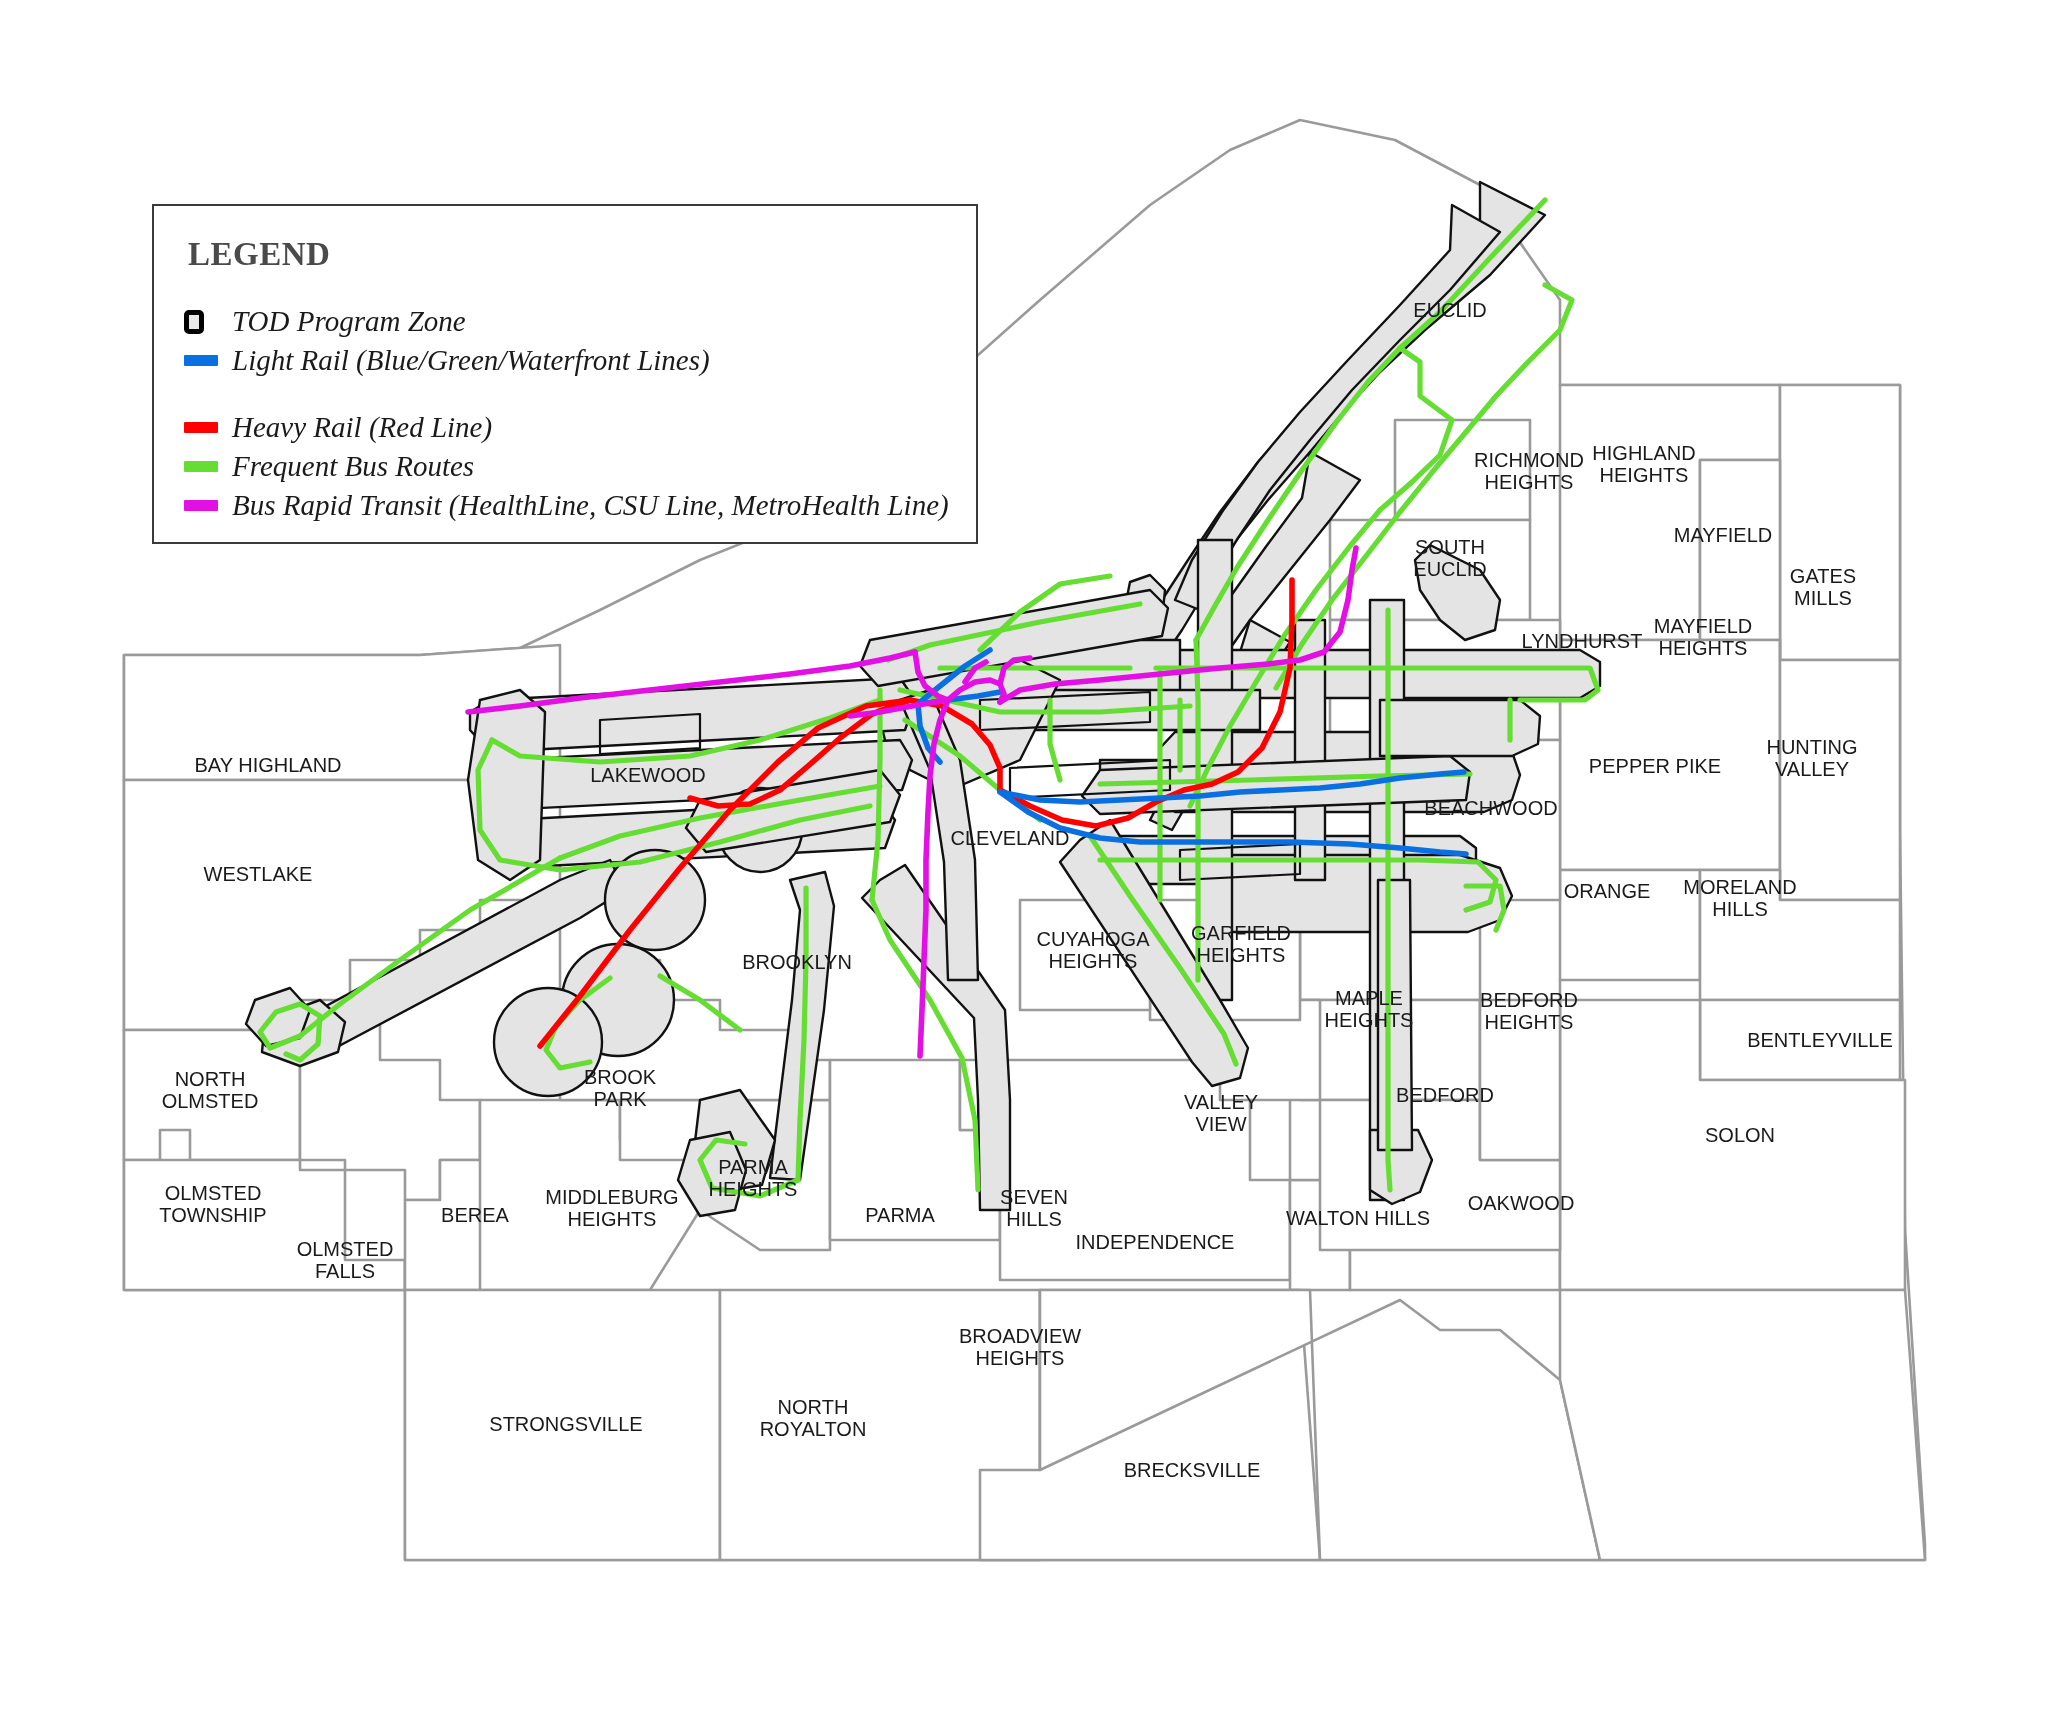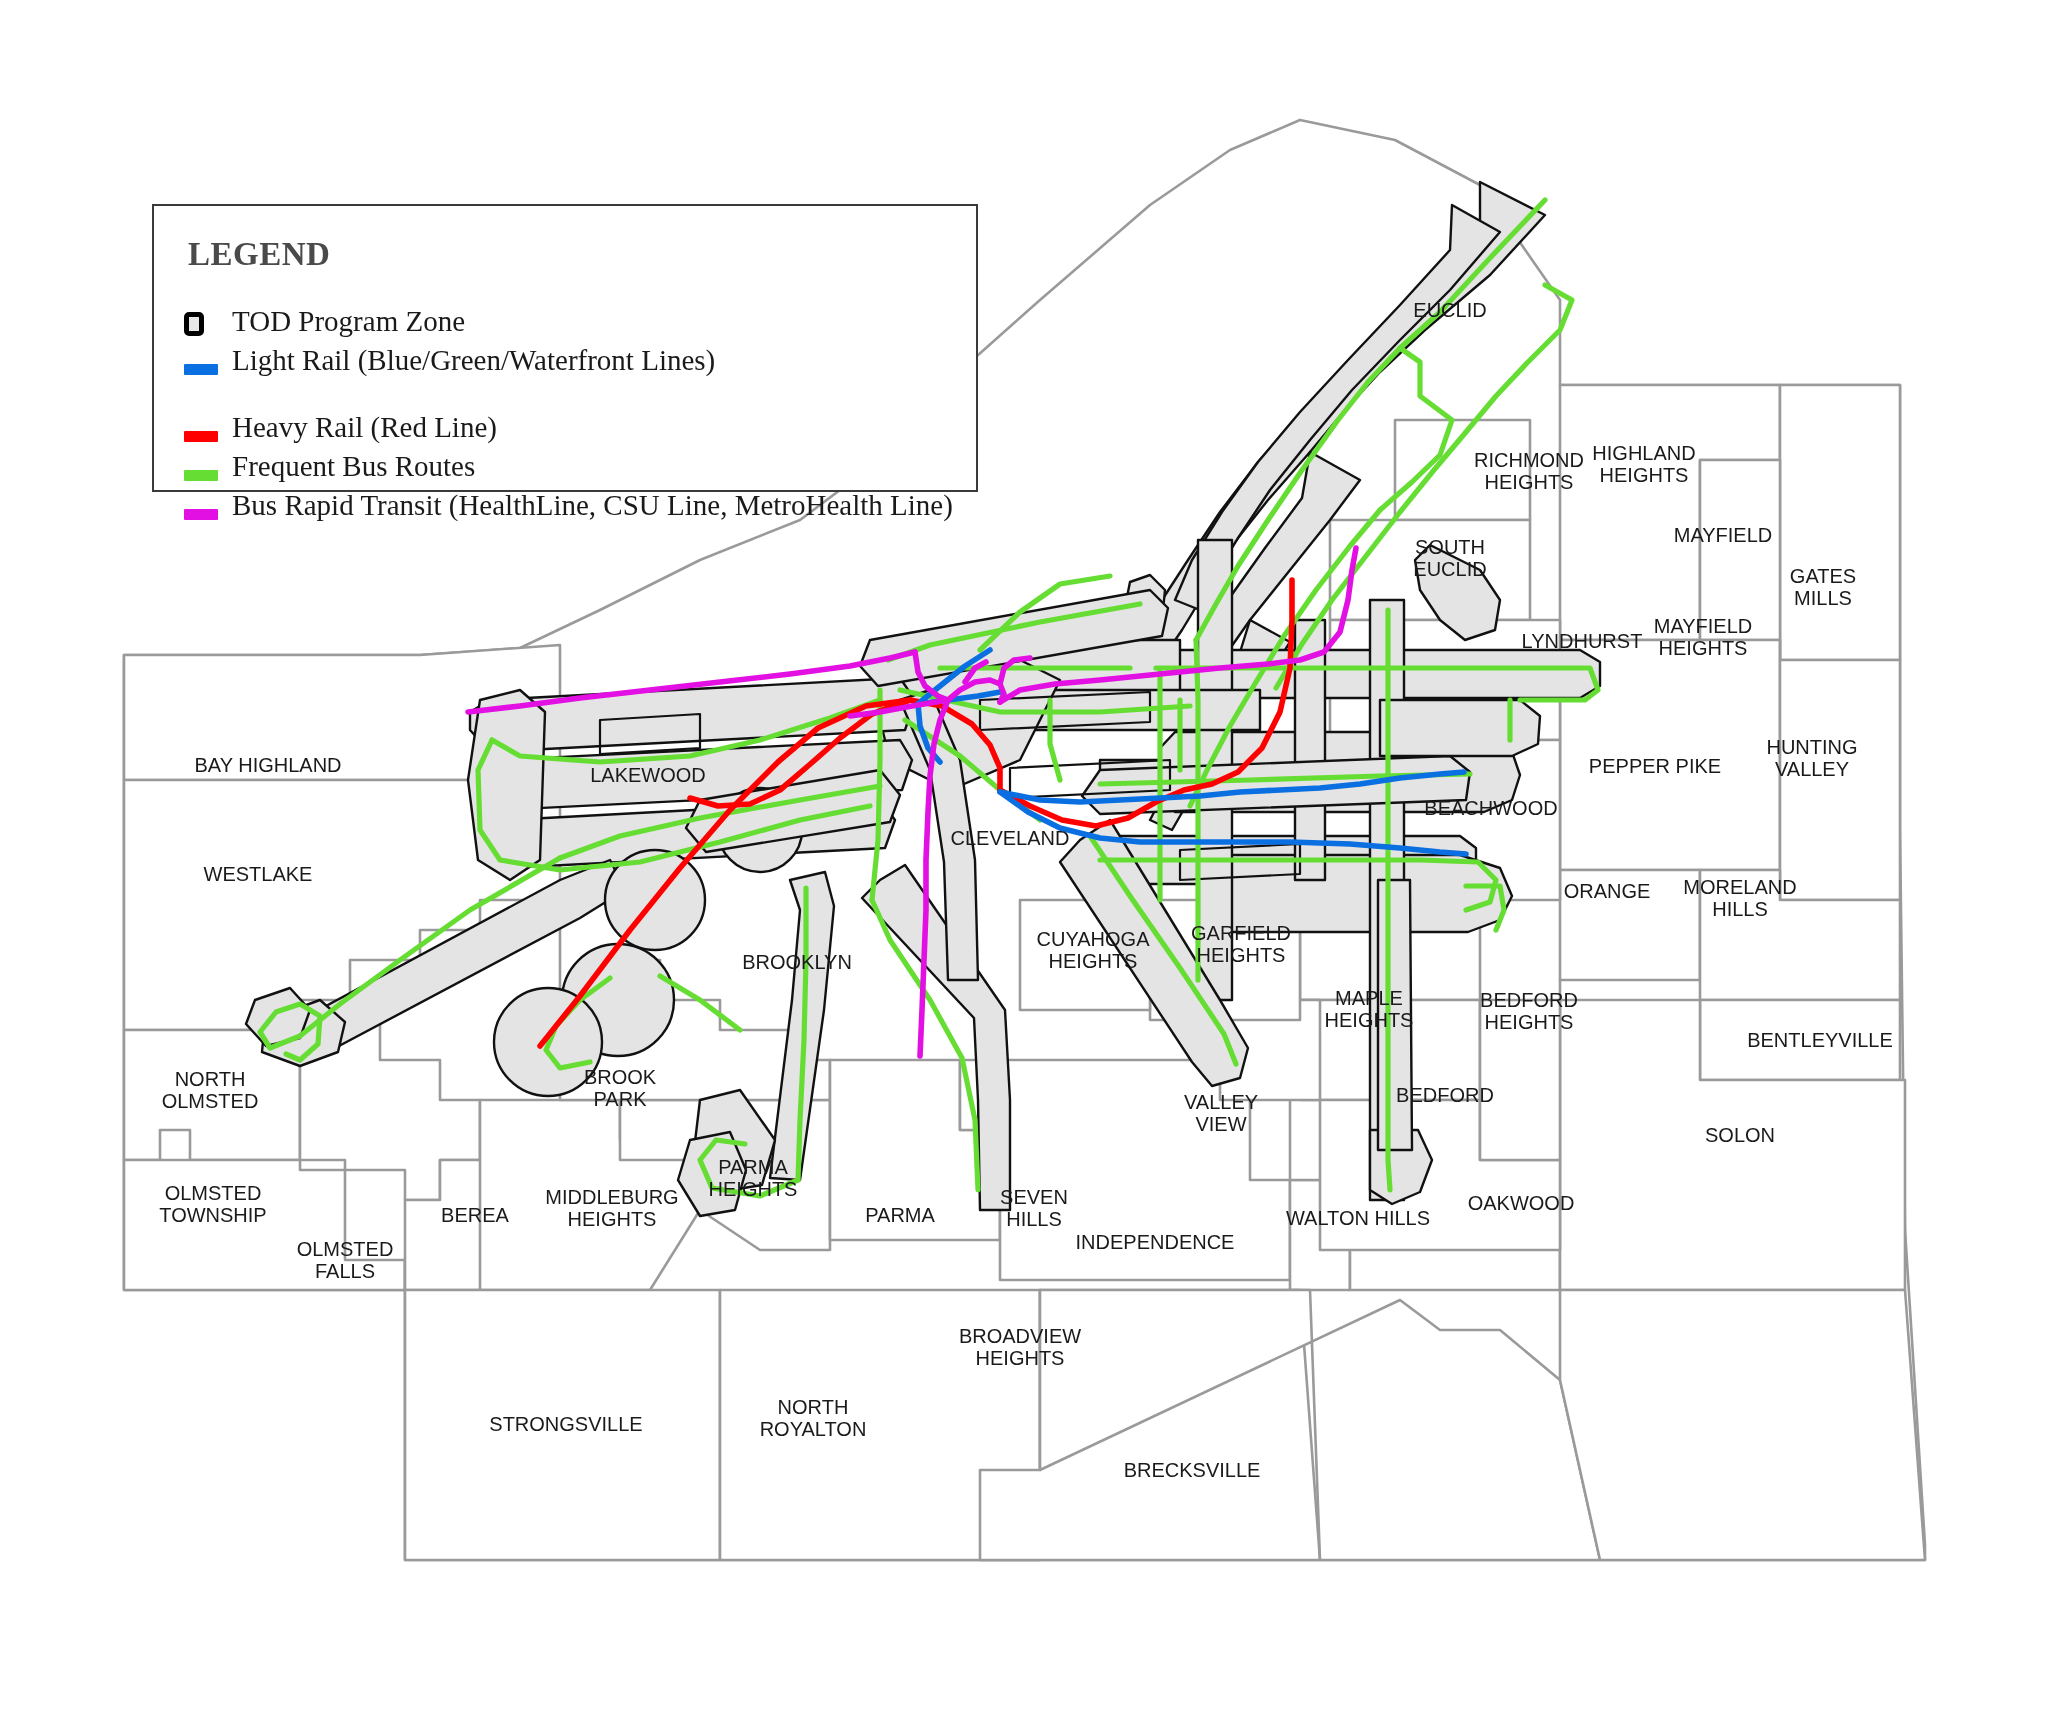--- a/index.html
+++ b/index.html
@@ -29,39 +29,40 @@
     height: 1724px;
     display: block;
   }
 
   
   .legend-box {
     position: absolute;
     left: 152px;
     top: 204px;
     width: 826px;
-    height: 288px;
+    height: 340px;
     background: #ffffff;
     border: 2px solid #3a3a3a;
     box-sizing: border-box;
     padding: 22px 0 0 30px;
     z-index: 40;
   }
   .legend-title {
     font-family: "Liberation Serif", serif;
     font-weight: bold;
     font-size: 33px;
     letter-spacing: 0.5px;
     color: #4a4a4a;
     margin: 8px 0 0 4px;
   }
   .legend-row {
     display: flex;
-    align-items: flex-end;
+    align-items: center;
     margin-top: 10px;
+    font-style: italic;
   }
   .legend-row.zone { margin-top: 34px; }
   .legend-row.first-line { margin-top: 38px; }
 
   .swatch-wrap {
     width: 48px;
     min-width: 48px;
     display: flex;
     align-items: center;
     justify-content: flex-start;

